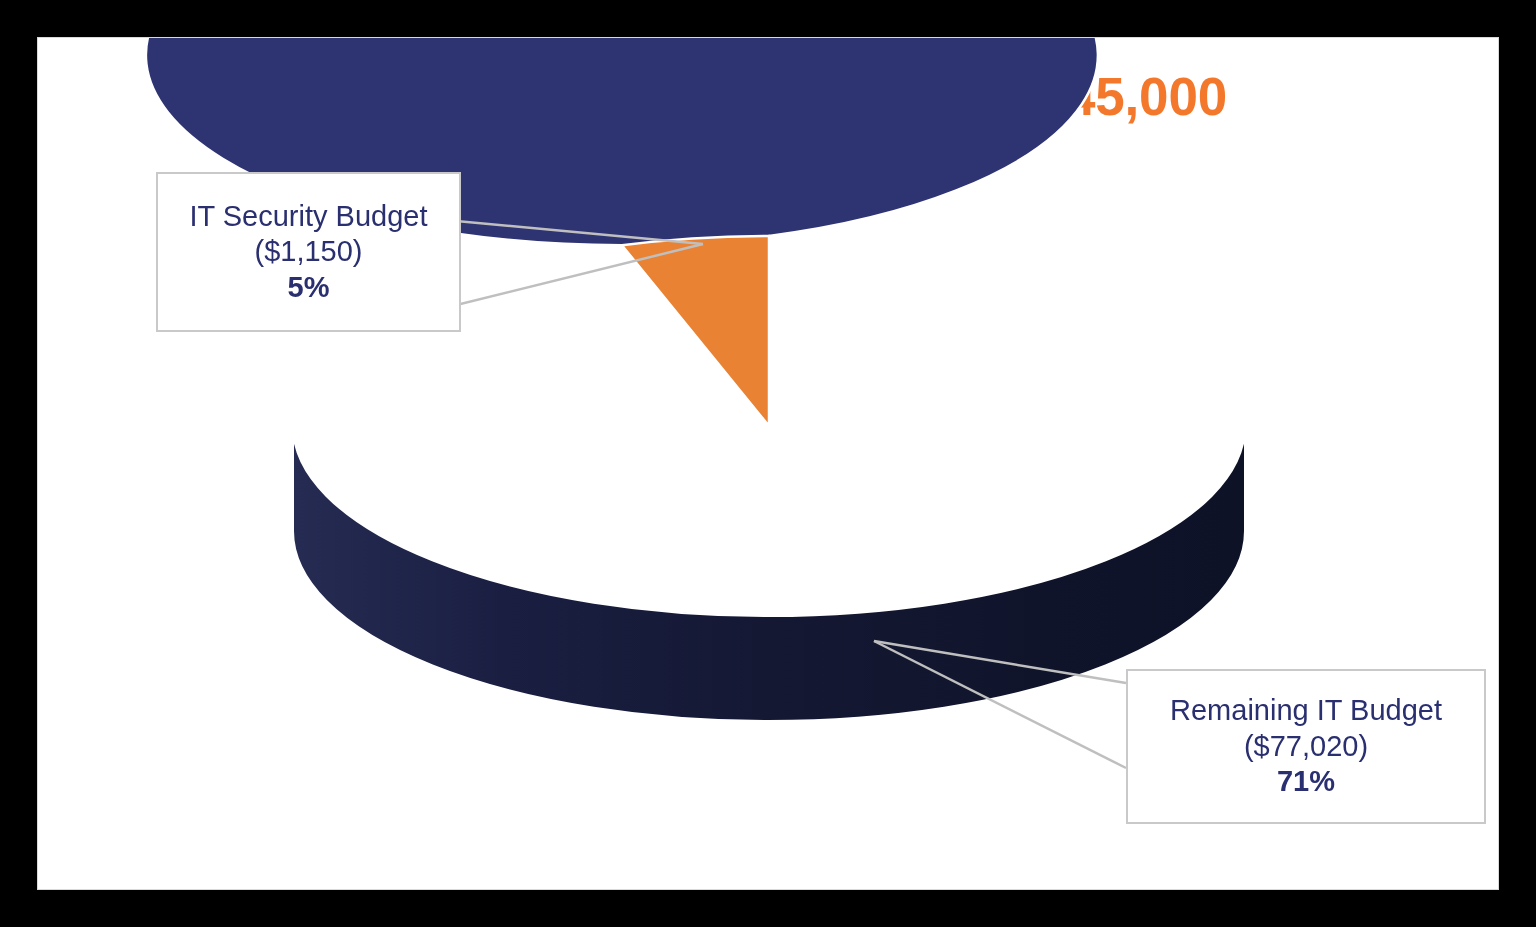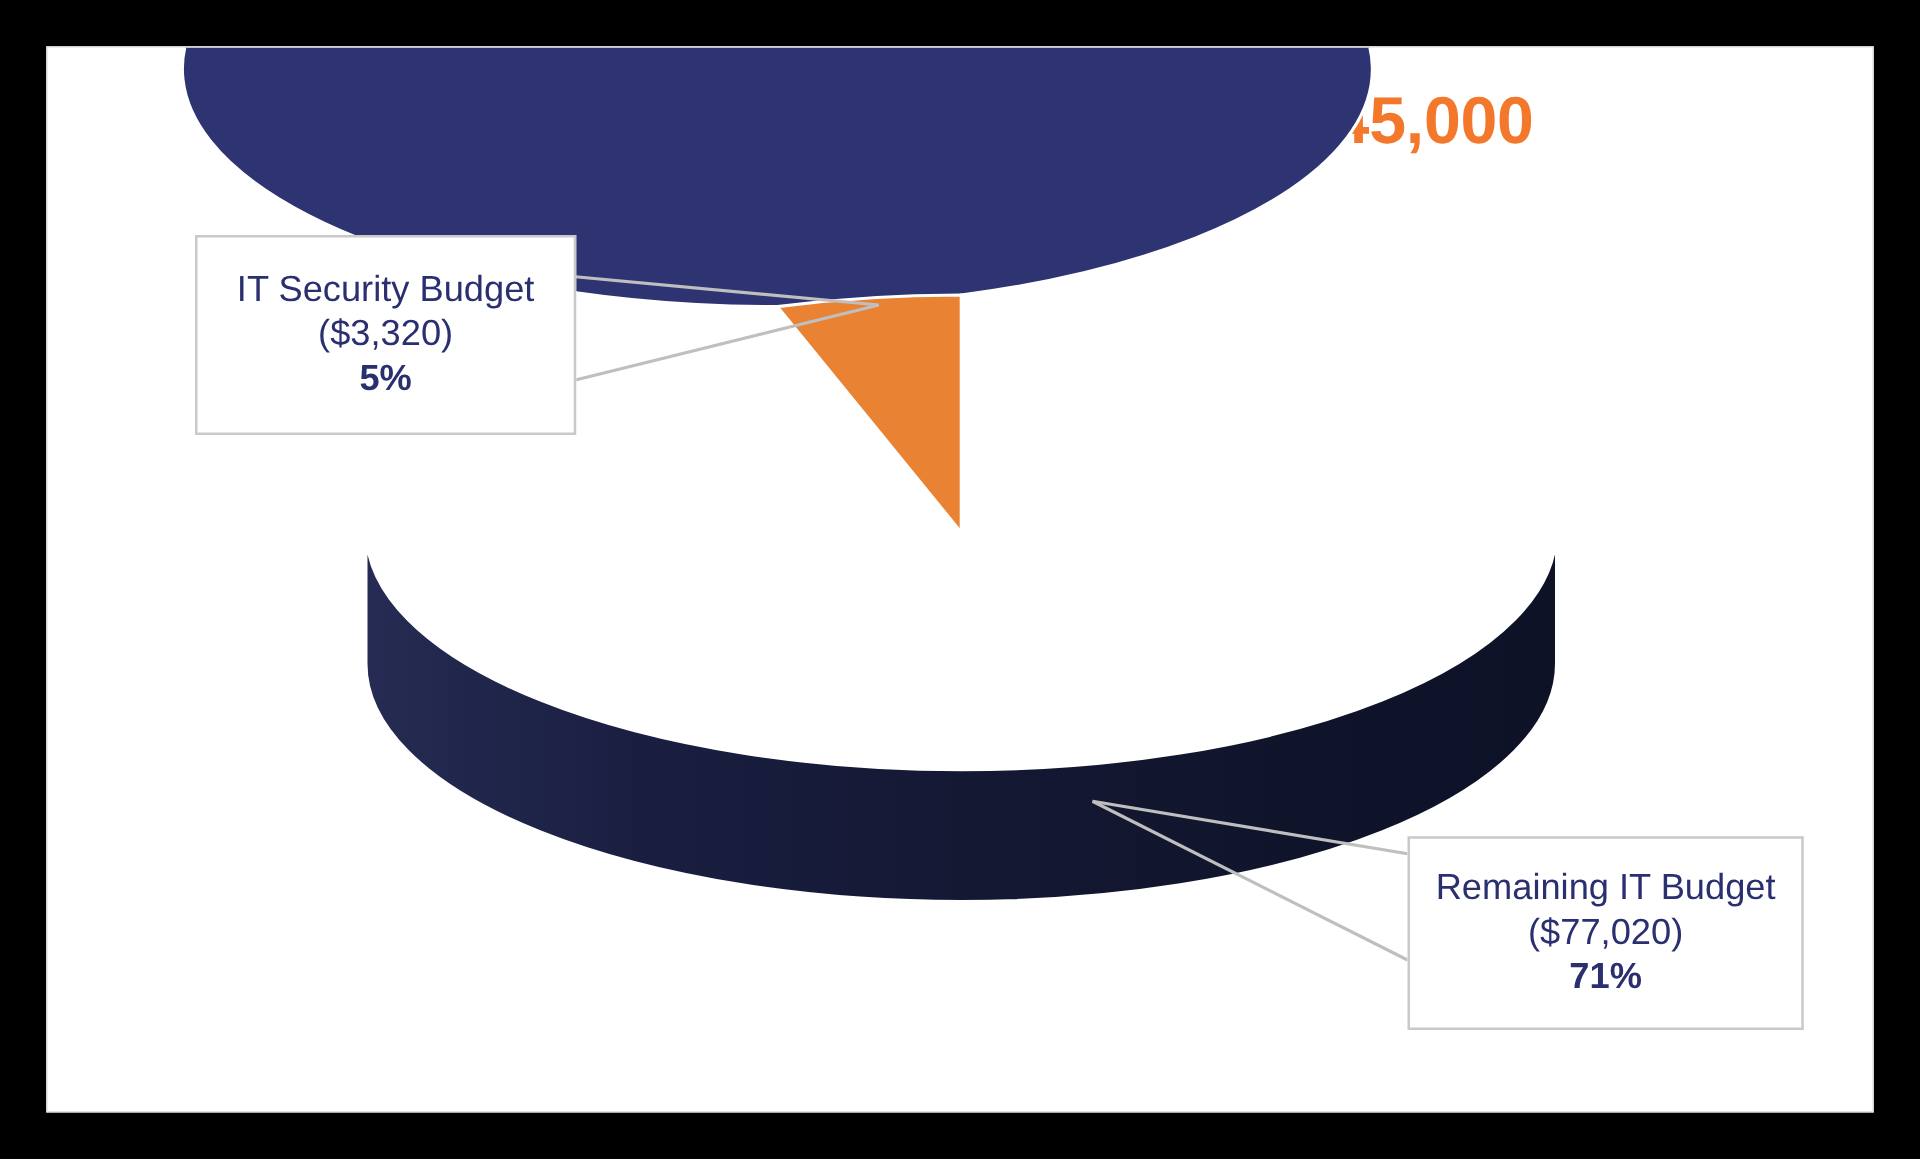--- a/index.html
+++ b/index.html
@@ -56,29 +56,29 @@
     color: #2A2F70;
     text-align: center;
     display: flex;
     flex-direction: column;
     justify-content: center;
     align-items: center;
     line-height: 1.22;
   }
   #callout-security {
     left: 118px;
-    top: 150px;
+    top: 134px;
     width: 305px;
     height: 160px;
     font-size: 29px;
   }
   #callout-remaining {
     left: 1088px;
     top: 631px;
-    width: 317px;
+    width: 360px;
     height: 155px;
     font-size: 29px;
   }
   .callout .lbl-name { white-space: nowrap; }
   .callout .lbl-value { white-space: nowrap; }
   .callout .lbl-pct {
     font-weight: bold;
     white-space: nowrap;
   }
 </style>
@@ -109,21 +109,21 @@
 
       <path d="M 386,180 L 665,206" fill="none" stroke="#bfbfbf" stroke-width="2.5"></path>
       <path d="M 386,275 L 665,206" fill="none" stroke="#bfbfbf" stroke-width="2.5"></path>
 
       <path d="M 1088,645 L 836,603" fill="none" stroke="#bfbfbf" stroke-width="2.5"></path>
       <path d="M 1088,730 L 836,603" fill="none" stroke="#bfbfbf" stroke-width="2.5"></path>
     </svg>
 
     <div class="callout" id="callout-security">
       <div class="lbl-name">IT Security Budget</div>
-      <div class="lbl-value">($3,320)</div>
+      <div class="lbl-value">($1,150)</div>
       <div class="lbl-pct">5%</div>
     </div>
 
     <div class="callout" id="callout-remaining">
       <div class="lbl-name">Remaining IT Budget</div>
       <div class="lbl-value">($77,020)</div>
       <div class="lbl-pct">71%</div>
     </div>
 
   </div>

